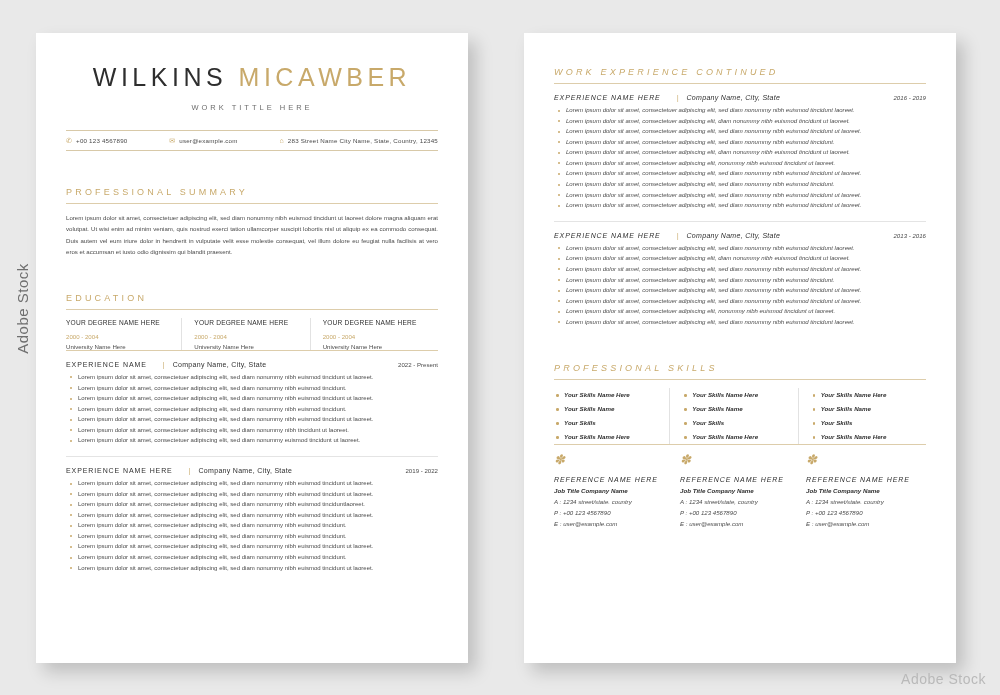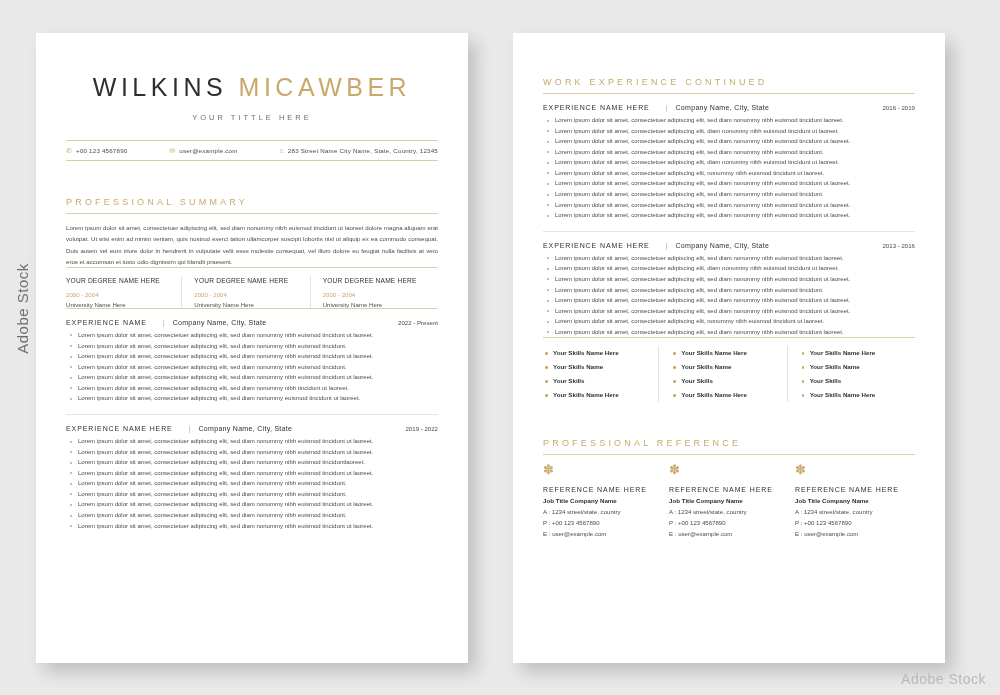--- a/index.html
+++ b/index.html
@@ -41,24 +41,24 @@
     font-size:14px; color:#b9b9b9; letter-spacing:.5px;
   }
 
   .page {
     position:absolute;
     top:33px;
     width:432px;
     height:630px;
     background:#fff;
     box-shadow:8px 9px 16px rgba(0,0,0,.18);
-    padding:22px 30px;
+    padding:12px 30px;
   }
   #page-left { left:36px; }
-  #page-right { left:513px; }
+  #page-right { left:524px;font-style:italic; }
 
   
   .name {
     text-align:center;
     font-size:25px;
     letter-spacing:4.5px;
     margin-top:18px;
     font-weight:400;
   }
   .name .first { color:#2e2e2e; }
@@ -191,21 +191,21 @@
   <div class="stock-text">Adobe Stock</div>
   <div class="stock-id">#675647752</div>
 </div>
 
 <div class="page" id="page-left">
 
   <div class="name">
     <span class="first">WILKINS</span>
     <span class="last">MICAWBER</span>
   </div>
-  <div class="subtitle">YOUR TITTLE HERE</div>
+  <div class="subtitle">WORK TITTLE HERE</div>
 
   <div class="contact-bar">
     <div class="contact-item">
       <span class="ico">✆</span>
       <span>+00 123 4567890</span>
     </div>
     <span class="contact-sep"></span>
     <div class="contact-item">
       <span class="ico">✉</span>
       <span>user@example.com</span>
@@ -214,20 +214,21 @@
     <div class="contact-item">
       <span class="ico">⌂</span>
       <span>283 Street Name City Name, State, Country, 12345</span>
     </div>
   </div>
 
   <div class="sec-title">PROFESSIONAL SUMMARY</div>
   <div class="rule"></div>
   <div class="summary">Lorem ipsum dolor sit amet, consectetuer adipiscing elit, sed diam nonummy nibh euismod tincidunt ut laoreet dolore magna aliquam erat volutpat. Ut wisi enim ad minim veniam, quis nostrud exerci tation ullamcorper suscipit lobortis nisl ut aliquip ex ea commodo consequat. Duis autem vel eum iriure dolor in hendrerit in vulputate velit esse molestie consequat, vel illum dolore eu feugiat nulla facilisis at vero eros et accumsan et iusto odio dignissim qui blandit praesent.</div>
 
+  <div class="sec-title">EDUCATION</div>
   <div class="rule"></div>
   <div class="edu-row">
     <div class="edu-col">
       <div class="edu-deg">YOUR DEGREE NAME HERE</div>
       <div class="edu-years">2000 - 2004</div>
       <div class="edu-school">University Name Here</div>
     </div>
     <div class="edu-col">
       <div class="edu-deg">YOUR DEGREE NAME HERE</div>
       <div class="edu-years">2000 - 2004</div>
@@ -323,20 +324,21 @@
       <li>Lorem ipsum dolor sit amet, consectetuer adipiscing elit, diam nonummy nibh euismod tincidunt ut laoreet.</li>
       <li>Lorem ipsum dolor sit amet, consectetuer adipiscing elit, sed diam nonummy nibh euismod tincidunt ut laoreet.</li>
       <li>Lorem ipsum dolor sit amet, consectetuer adipiscing elit, sed diam nonummy nibh euismod tincidunt.</li>
       <li>Lorem ipsum dolor sit amet, consectetuer adipiscing elit, sed diam nonummy nibh euismod tincidunt ut laoreet.</li>
       <li>Lorem ipsum dolor sit amet, consectetuer adipiscing elit, sed diam nonummy nibh euismod tincidunt ut laoreet.</li>
       <li>Lorem ipsum dolor sit amet, consectetuer adipiscing elit, nonummy nibh euismod tincidunt ut laoreet.</li>
       <li>Lorem ipsum dolor sit amet, consectetuer adipiscing elit, sed diam nonummy nibh euismod tincidunt laoreet.</li>
     </ul>
   </div>
 
+  <div class="sec-title">PROFESSIONAL SKILLS</div>
   <div class="rule"></div>
   <div class="skills-row">
     <div class="skills-col">
       <ul>
         <li>Your Skills Name Here</li>
         <li>Your Skills Name</li>
         <li>Your Skills</li>
         <li>Your Skills Name Here</li>
       </ul>
     </div>
@@ -351,21 +353,20 @@
     <div class="skills-col">
       <ul>
         <li>Your Skills Name Here</li>
         <li>Your Skills Name</li>
         <li>Your Skills</li>
         <li>Your Skills Name Here</li>
       </ul>
     </div>
   </div>
 
-  <div class="sec-title">PROFESSIONAL REFERENCE</div>
   <div class="rule"></div>
   <div class="ref-row">
     <div class="ref-col">
       <span class="ref-icon">✽</span>
       <div class="ref-name">REFERENCE NAME HERE</div>
       <div class="ref-job">Job Title Company Name</div>
       <div class="ref-line">A : 1234 street/state. country</div>
       <div class="ref-line">P : +00 123 4567890</div>
       <div class="ref-line">E : user@example.com</div>
     </div>

